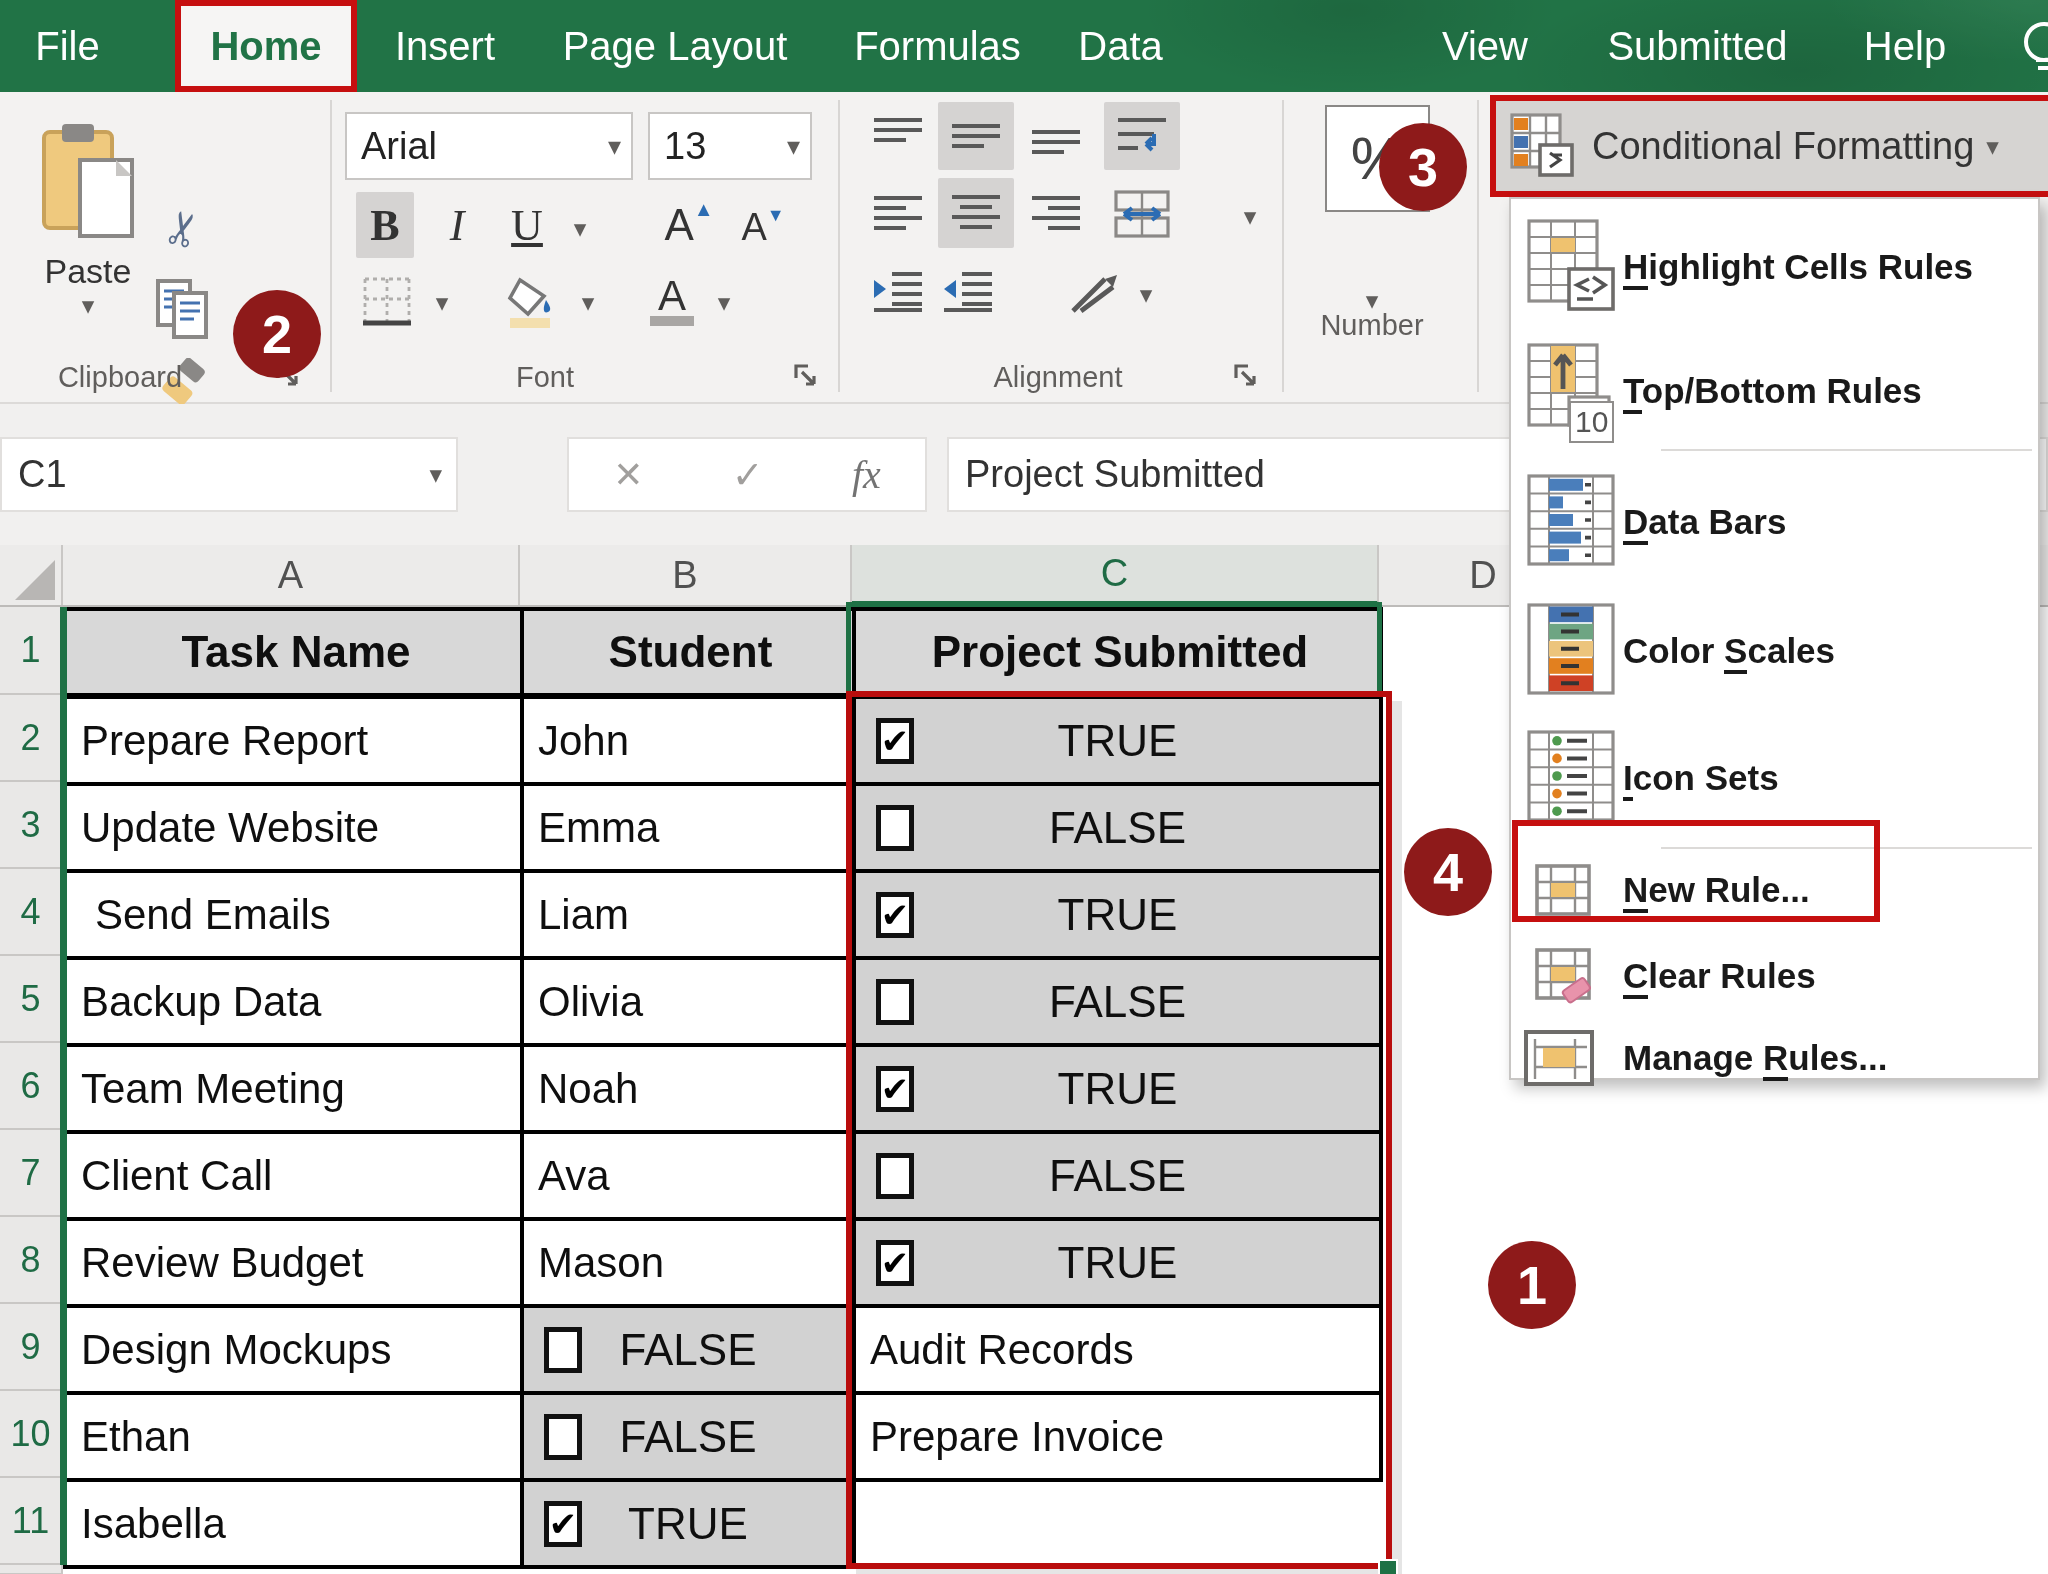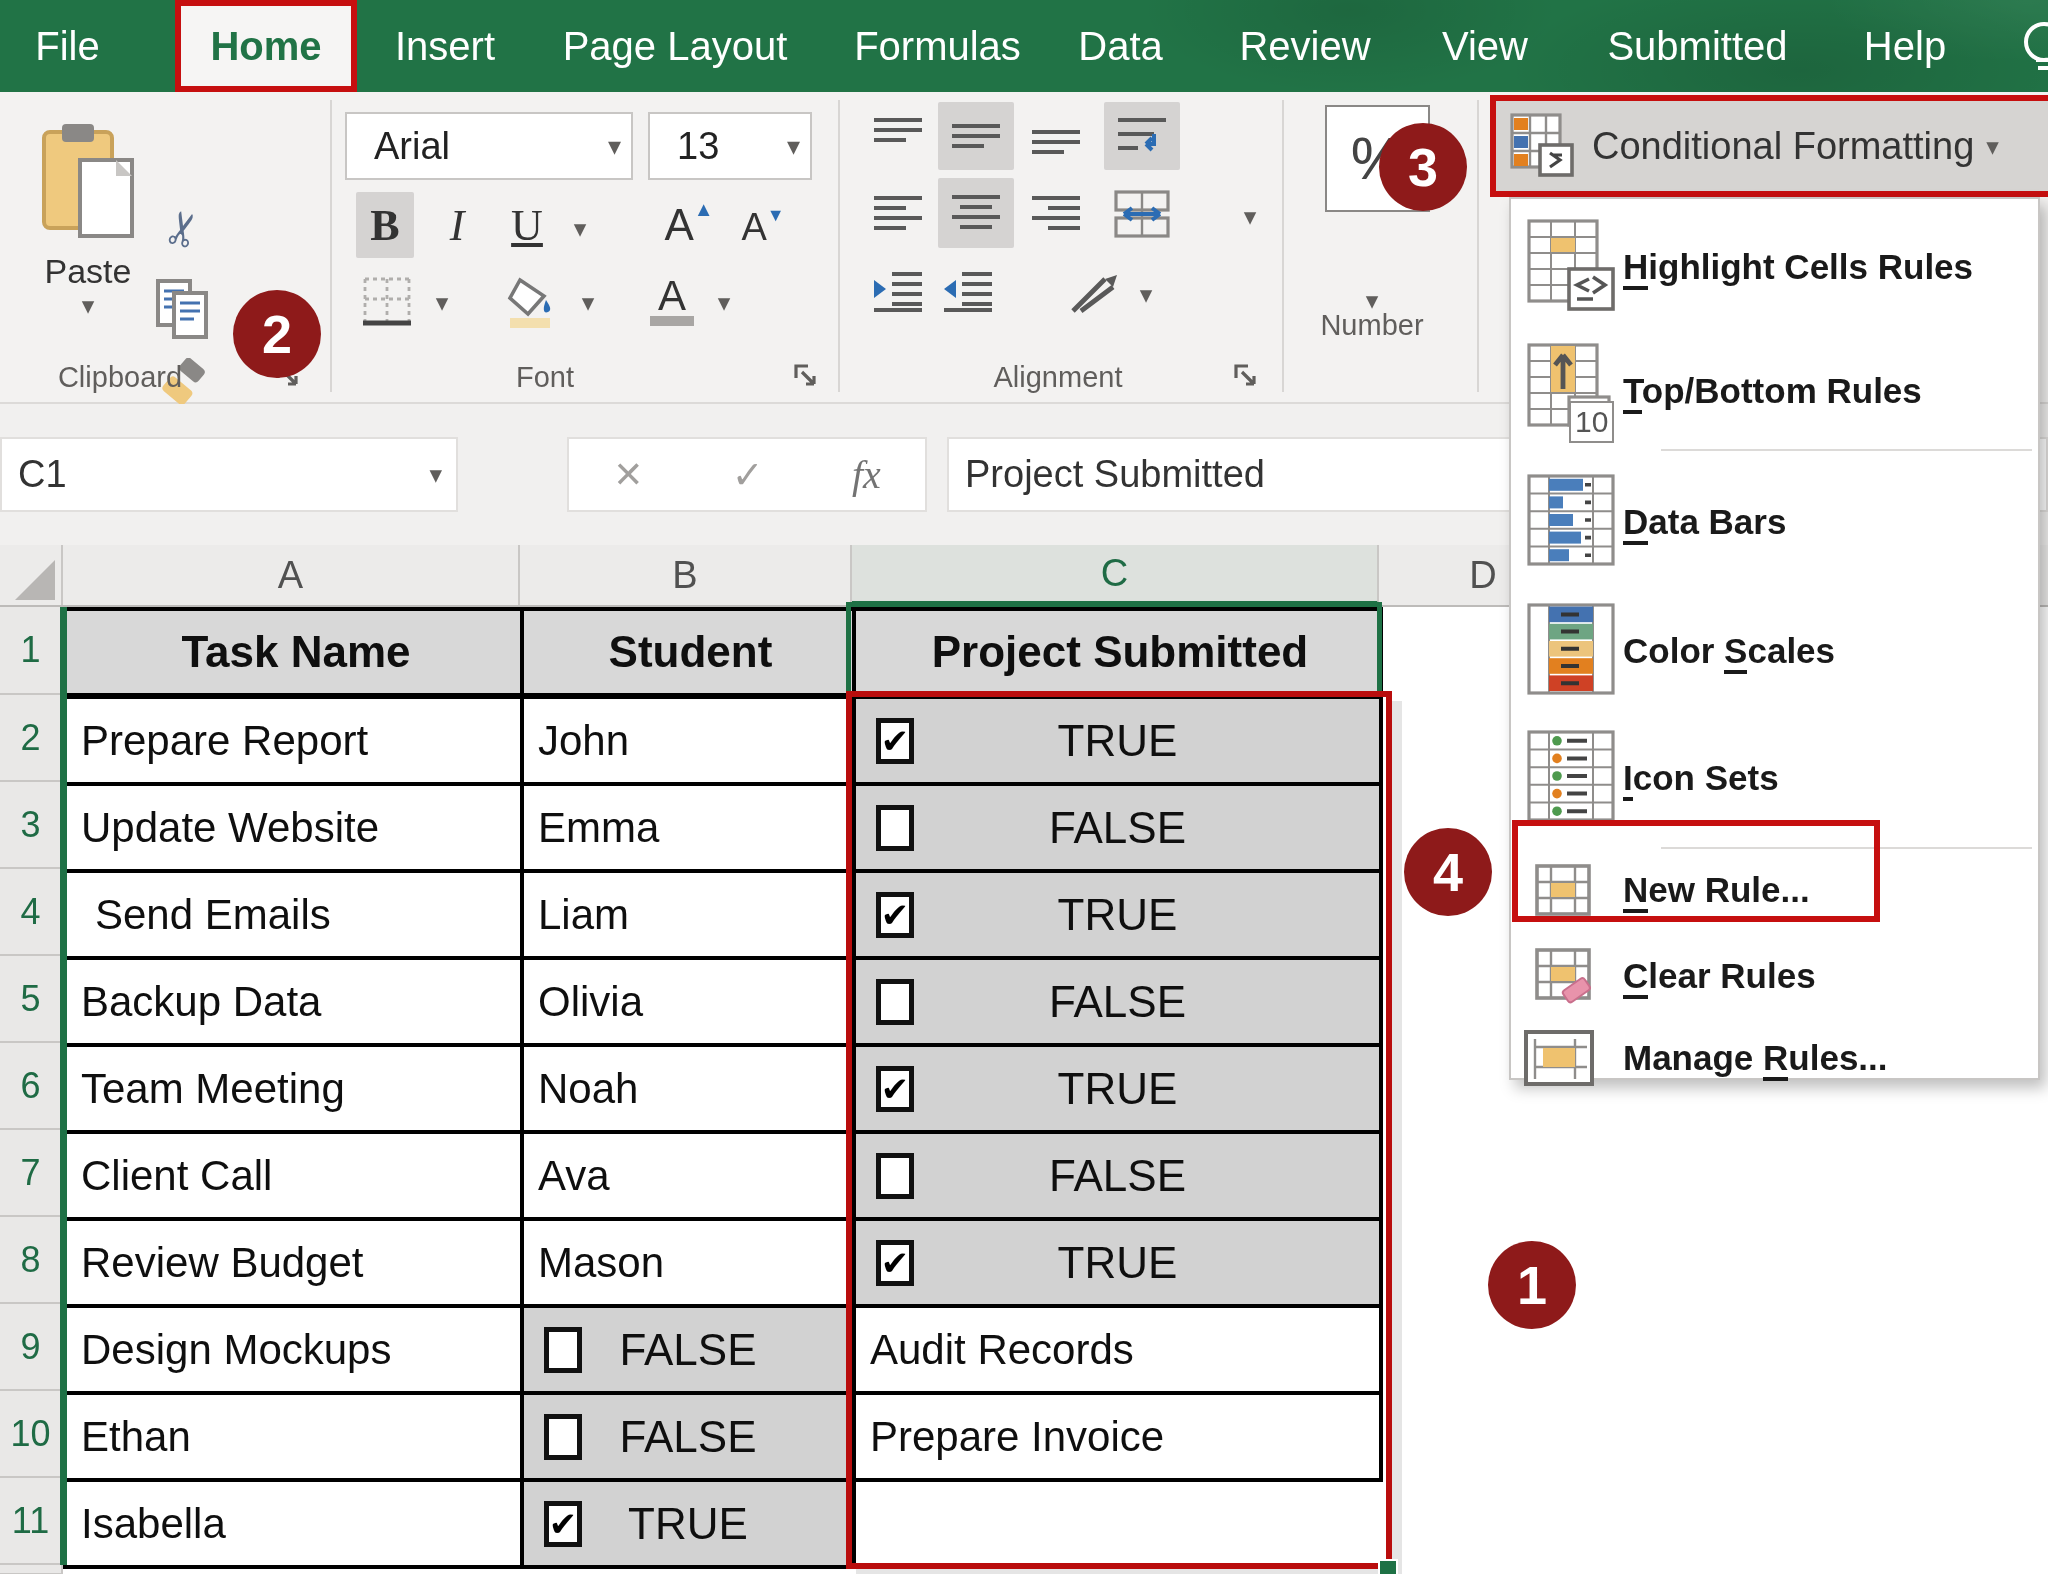--- a/index.html
+++ b/index.html
@@ -13,21 +13,21 @@
   .tab{position:absolute;top:0;height:92px;display:flex;align-items:center;justify-content:center;
        color:#fff;font-size:40px;cursor:default;white-space:nowrap;}
   .tab.home{background:#f6f5f4;color:#217346;font-weight:bold;border:6px solid #c60f0f;box-sizing:border-box;}
   .bulb{position:absolute;top:18px;left:2018px;}
   
   .ribbon{position:absolute;left:0;top:92px;width:2048px;height:310px;background:#f3f2f1;border-bottom:2px solid #dcdad8;}
   .vsep{position:absolute;top:8px;height:292px;width:2px;background:#d8d6d4;}
   .grouplabel{position:absolute;bottom:8px;font-size:29px;color:#605e5c;white-space:nowrap;transform:translateX(-50%);}
   .launcher{position:absolute;bottom:12px;}
   .combo{position:absolute;background:#fff;border:2px solid #c8c6c4;box-sizing:border-box;
-         display:flex;align-items:center;font-size:38px;color:#222;padding-left:27px;}
+         display:flex;align-items:center;font-size:38px;color:#222;padding-left:14px;}
   .combo .chev{margin-left:auto;margin-right:10px;color:#605e5c;font-size:26px;}
   .btnglyph{position:absolute;display:flex;align-items:center;justify-content:center;color:#333;}
   .pressed{background:#d5d3d2;border-radius:2px;}
   .chevsmall{color:#605e5c;font-size:25px;}
   .serif{font-family:"Liberation Serif",serif;}
   
   .fxstrip{position:absolute;left:0;top:404px;width:2048px;height:141px;background:#f1f0ef;}
   .whitebox{position:absolute;top:33px;height:75px;background:#fff;border:2px solid #e1dfdd;box-sizing:border-box;
             display:flex;align-items:center;font-size:38px;color:#333;}
   
@@ -85,21 +85,20 @@
     <svg class="bulb" width="52" height="60" viewBox="0 0 26 30">
       <circle cx="13" cy="12" r="9" fill="none" stroke="#fff" stroke-width="2"></circle>
       <path d="M9 21h8M10 25h6" stroke="#fff" stroke-width="2"></path>
     </svg>
   <div class="tab" style="left: 20px; width: 95px;">File</div>
       <div class="tab home" style="left: 175px; width: 182px;">Home</div>
       <div class="tab" style="left: 385px; width: 120px;">Insert</div>
       <div class="tab" style="left: 555px; width: 240px;">Page Layout</div>
       <div class="tab" style="left: 845px; width: 185px;">Formulas</div>
       <div class="tab" style="left: 1058px; width: 125px;">Data</div>
-      <div class="tab" style="left: 1225px; width: 160px;">Review</div>
       <div class="tab" style="left: 1420px; width: 130px;">View</div>
       <div class="tab" style="left: 1585px; width: 225px;">Submitted</div>
       <div class="tab" style="left: 1845px; width: 120px;">Help</div>
     </div>
 
   <div class="ribbon">
     <div class="vsep" style="left:330px"></div>
     <div class="vsep" style="left:838px"></div>
     <div class="vsep" style="left:1282px"></div>
     <div class="vsep" style="left:1477px"></div>

